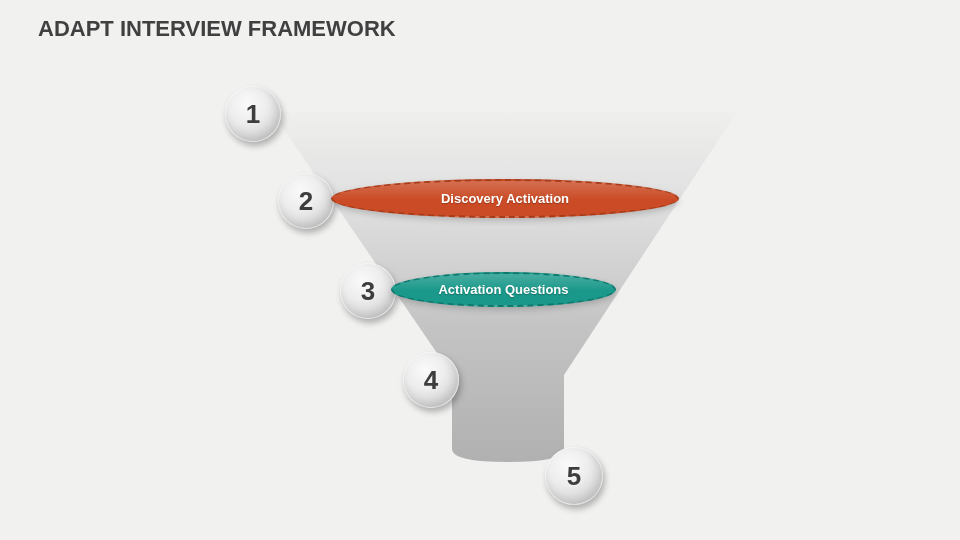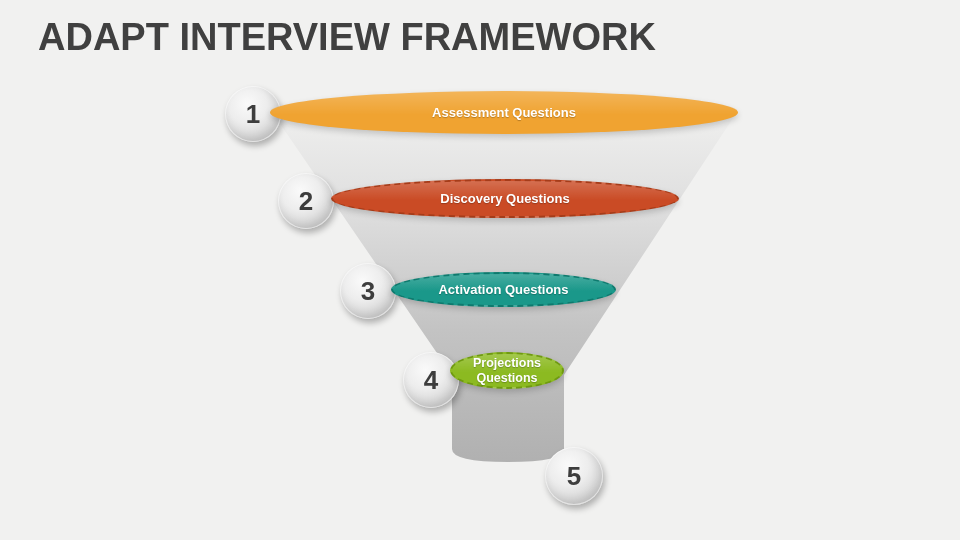--- a/index.html
+++ b/index.html
@@ -10,21 +10,21 @@
   .slide{
     position:relative;
     width:960px;height:540px;
     background:#f1f1f0;
     overflow:hidden;
   }
   .title{
     position:absolute;
     left:38px;top:16px;
     margin:0;
-    font-size:38px;
+    font-size:22px;
     font-weight:bold;
     letter-spacing:0px;
     color:#404040;
     white-space:nowrap;
   }
   svg.funnel{
     position:absolute;left:0;top:0;
   }
   
   .ball{
@@ -101,30 +101,24 @@
   <div class="ball b3">
     <span>3</span>
   </div>
   <div class="ball b4">
     <span>4</span>
   </div>
   <div class="ball b5">
     <span>5</span>
   </div>
 
-  <div class="stage e1" style="background-color: rgb(240, 163, 49);">
-    <span class="lbl">Assessment Questions</span>
-  </div>
 
   <div class="stage e2" style="background-color: rgb(202, 75, 37); border-color: rgb(166, 60, 25);">
-    <span class="lbl">Discovery Questions</span>
+    <span class="lbl">Discovery Activation</span>
   </div>
 
   <div class="stage e3" style="background-color: rgb(26, 152, 138); border-color: rgb(14, 122, 110);">
     <span class="lbl">Activation Questions</span>
   </div>
 
-  <div class="stage e4" style="background-color: rgb(140, 186, 33); border-color: rgb(111, 154, 16);">
-    <span class="lbl">Projections Questions</span>
-  </div>
 
 
 </div>
 
 </body></html>

